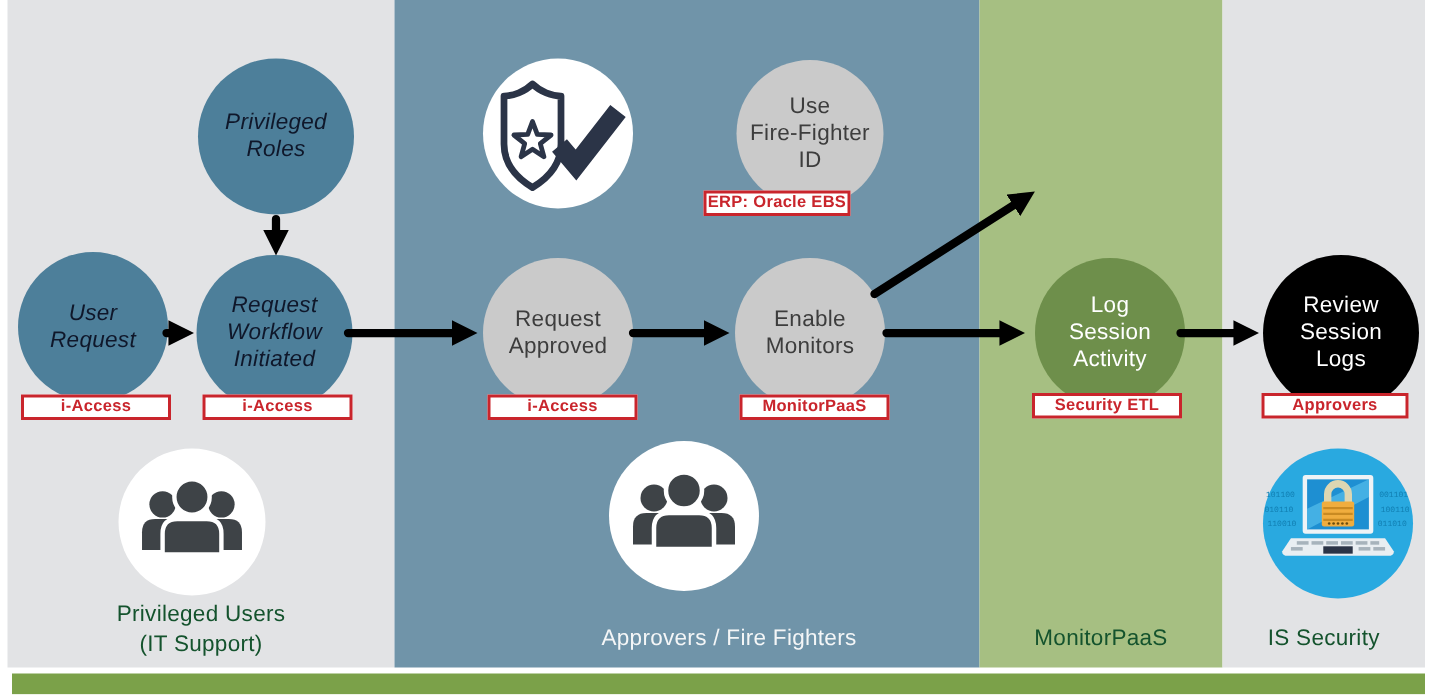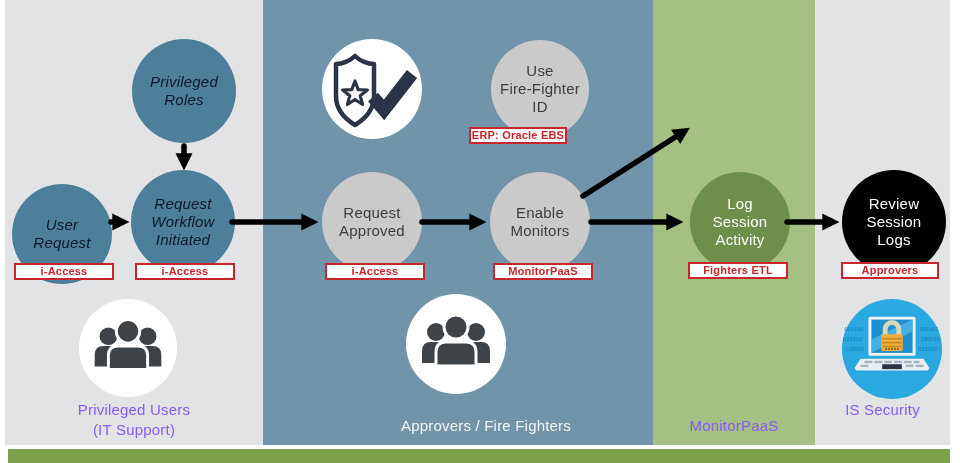--- a/index.html
+++ b/index.html
@@ -7,21 +7,21 @@
     position:relative; width:960px; height:463px; overflow:hidden;
     background:#ffffff;
     font-family:"Liberation Sans", sans-serif;
   }
   .lane { position:absolute; top:0; height:445px; }
   .lane-gray  { background:#e2e3e5; }
   .lane-blue  { background:#7094a9; }
   .lane-green { background:#a6bf82; }
   .lane-label {
     position:absolute; text-align:center; font-size:15px; line-height:1.3;
-    white-space:pre-line; color:#8b5cf6; letter-spacing:.2px;
+    white-space:pre-line; color:#14532d; letter-spacing:.2px;
   }
   .lane-label.light { color:#f4f6f7; }
   .node {
     position:absolute; border-radius:50%;
     display:flex; align-items:center; justify-content:center;
     text-align:center; white-space:pre-line; font-size:15px; line-height:1.22;
     letter-spacing:.2px;
   }
   .node-blue  { background:#4d7f9a; color:#0f172a;font-style:italic; }
   .node-gray  { background:#cacaca; color:#3d3d3d; }
@@ -48,25 +48,25 @@
 
   <div class="lane lane-gray" style="left:5px;   width:258px;"></div>
   <div class="lane lane-blue" style="left:263px; width:390px;"></div>
   <div class="lane lane-green" style="left:653px; width:162px;"></div>
   <div class="lane lane-gray" style="left:815px; width:135px;"></div>
 
   <div class="lane-label" style="left:5px; width:258px; top:400px;">Privileged Users
 (IT Support)</div>
   <div class="lane-label light" style="left:263px; width:390px; top:416px;padding-left:28px;">Approvers / Fire Fighters</div>
   <div class="lane-label" style="left:653px; width:162px; top:416px;">MonitorPaaS</div>
-  <div class="lane-label" style="left:815px; width:135px; top:400px;">IS Security</div>
+  <div class="lane-label" style="left:815px; width:135px; top:416px;">IS Security</div>
 
   <div class="node node-blue" style="left:132px; top:39px;  width:104px; height:104px;">Privileged
 Roles</div>
-  <div class="node node-blue" style="left:12px;  top:184px; width:100px; height:100px;">User
+  <div class="node node-blue" style="left:12px;  top:168px; width:100px; height:100px;">User
 Request</div>
   <div class="node node-blue" style="left:131px; top:170px; width:104px; height:104px;">Request
 Workflow
 Initiated</div>
   <div class="node node-gray" style="left:322px; top:172px; width:100px; height:100px;">Request
 Approved</div>
   <div class="node node-gray" style="left:490px; top:172px; width:100px; height:100px;">Enable
 Monitors</div>
   <div class="node node-gray" style="left:491px; top:40px;  width:98px;  height:98px;">Use
 Fire-Fighter
@@ -76,21 +76,21 @@
 Activity</div>
   <div class="node node-red" style="left:842px; top:170px; width:104px; height:104px;">Review
 Session
 Logs</div>
 
   <div class="tag" style="left:14px;  top:263px; width:96px;">i-Access</div>
   <div class="tag" style="left:135px; top:263px; width:96px;">i-Access</div>
   <div class="tag" style="left:325px; top:263px; width:96px;">i-Access</div>
   <div class="tag" style="left:469px; top:127px; width:94px;">ERP: Oracle EBS</div>
   <div class="tag" style="left:493px; top:263px; width:96px;">MonitorPaaS</div>
-  <div class="tag" style="left:688px; top:262px; width:96px;">Fighters ETL</div>
+  <div class="tag" style="left:688px; top:262px; width:96px;">Security ETL</div>
   <div class="tag" style="left:841px; top:262px; width:94px;">Approvers</div>
 
   <div class="icon-circle" style="left:322px; top:39px; width:100px; height:100px;">
     <svg width="100" height="100" viewBox="0 0 100 100">
       <path d="M33,17 C38,22 46,25 52,25 L52,57 C52,71 43,80 33,86 C23,80 14,71 14,57 L14,25 C20,25 28,22 33,17 Z" fill="none" stroke="#2b3447" stroke-width="4.5" stroke-linejoin="round"></path>
       <path d="M33,42 L36.2,50.6 L45.4,51 L38.2,56.7 L40.6,65.5 L33,60.5 L25.4,65.5 L27.8,56.7 L20.6,51 L29.8,50.6 Z" fill="none" stroke="#2b3447" stroke-width="3.2" stroke-linejoin="round"></path>
       <polyline points="51,58 62,71 90,35" fill="none" stroke="#2b3447" stroke-width="13"></polyline>
     </svg>
   </div>
 

